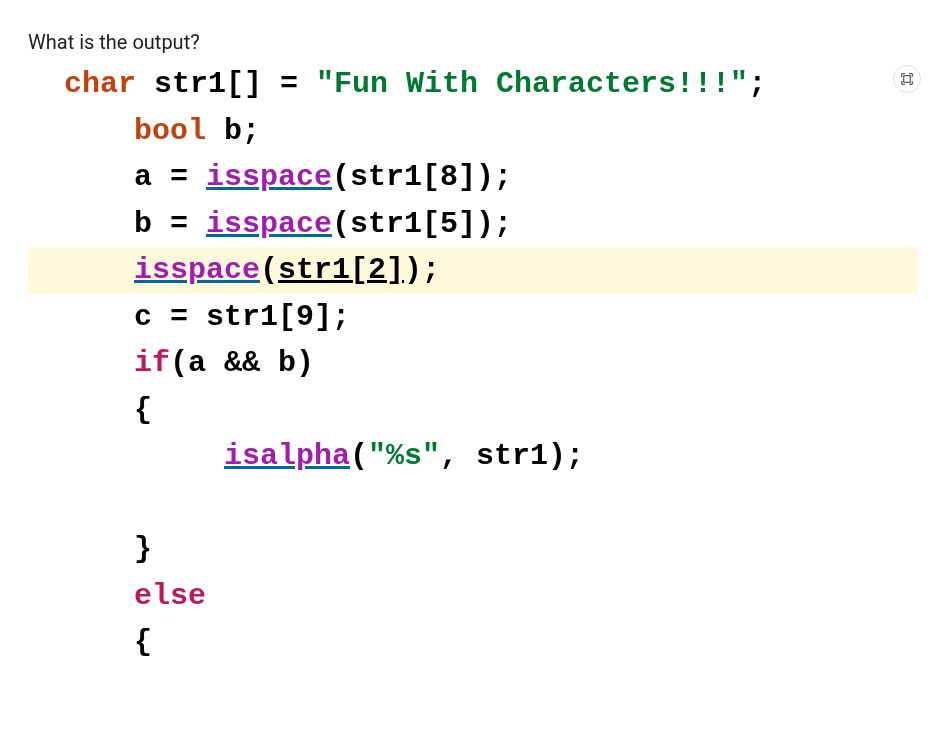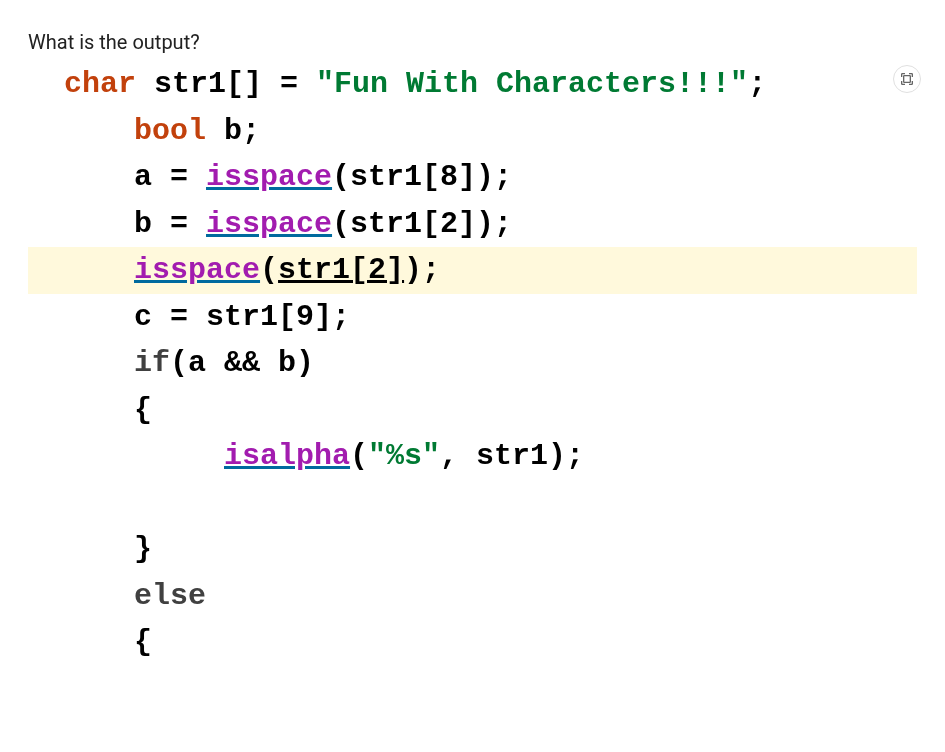--- a/index.html
+++ b/index.html
@@ -24,21 +24,21 @@
       padding-left: 36px;
       position: relative;
     }
     .code-line {
       white-space: pre;
       position: relative;
     }
     .indent1 { padding-left: 70px; }
     .indent2 { padding-left: 160px; }
     .kw-type { color: #c2410c; }
-    .kw-control { color: #404040; }
+    .kw-control { color: #be185d; }
     .string { color: #007a33; }
     .func { color: #a21caf; text-decoration: underline; text-decoration-color: #006a9e; }
     .ident-ul { text-decoration: underline; }
     .highlight-line {
       background: #fff9dc;
       display: block;
       margin-left: -36px;
       padding-left: 106px;
       width: calc(100% + 36px);
     }
@@ -76,21 +76,21 @@
       </svg>
     </div>
   </div>
 
 
   <div class="code-line indent1"><span class="kw-type">bool</span><span> b;</span></div>
 
 
   <div class="code-line indent1"><span>a = </span><span class="func">isspace</span><span>(str1[8]);</span></div>
 
-  <div class="code-line indent1"><span>b = </span><span class="func">isspace</span><span>(str1[2]);</span></div>
+  <div class="code-line indent1"><span>b = </span><span class="func">isspace</span><span>(str1[5]);</span></div>
 
   <div class="code-line highlight-line"><span class="func">isspace</span><span>(</span><span class="ident-ul">str1[2]</span><span>);</span></div>
 
   <div class="code-line indent1"><span>c = str1[9];</span></div>
 
   <div class="code-line indent1"><span class="kw-control">if</span><span>(a &amp;&amp; b)</span></div>
 
   <div class="code-line indent1"><span>{</span></div>
 
   <div class="code-line indent2"><span class="func">isalpha</span><span>(</span><span class="string">"%s"</span><span>, str1);</span></div>

